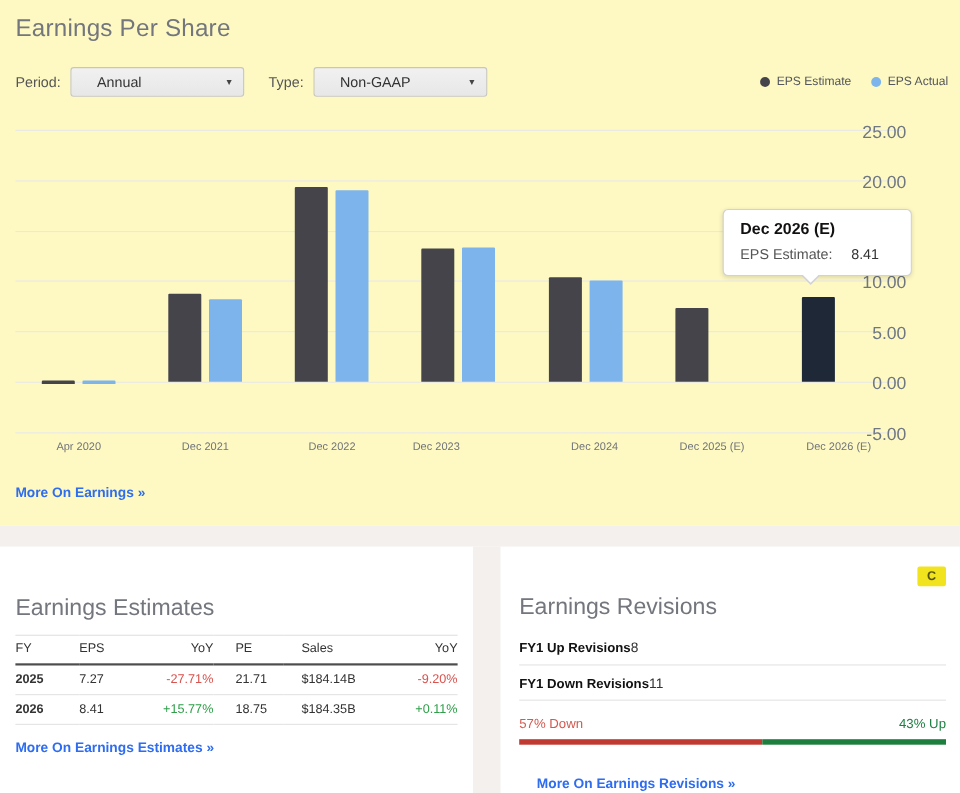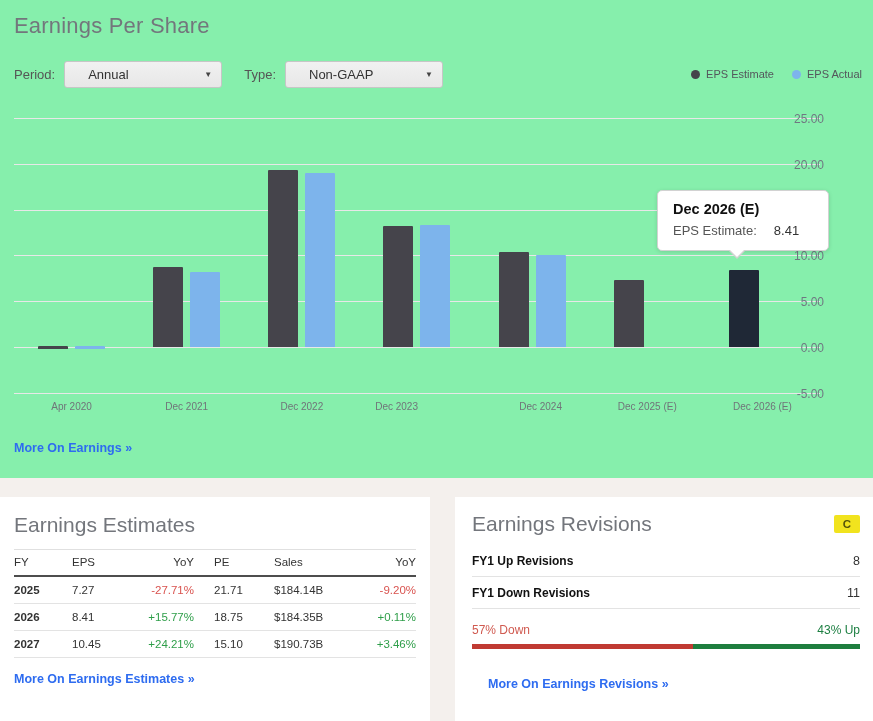--- a/index.html
+++ b/index.html
@@ -5,21 +5,21 @@
   * { box-sizing: border-box; }
   html,body { margin:0; padding:0; }
   body {
     width: 873px; height: 721px;
     background: #ffffff;
     font-family: "Liberation Sans", sans-serif;
     position: relative;
     overflow: hidden;
   }
   
-  .top { position: relative; height: 478px; background: #86efac; }
+  .top { position: relative; height: 478px; background: #fef9c3; }
   .page-title {
     position: absolute; left: 14px; top: 13px;
     font-size: 22px; font-weight: 400; color: #73767c; letter-spacing: .2px;
   }
   .controls {
     position: absolute; left: 14px; top: 60px; right: 11px; height: 28px;
     display: flex; align-items: center;
   }
   .ctl-label { font-size: 13px; color: #555; margin-right: 9px; }
   .select {
@@ -31,21 +31,21 @@
     cursor: pointer;
   }
   .select .arrow { font-size: 8px; color: #444; }
   .sel-gap { width: 22px; }
   .legend { margin-left: auto; display: flex; align-items: center; gap: 18px; font-size: 11px; color: #54575c; }
   .legend-item { display: flex; align-items: center; cursor: pointer; }
   .dot { width: 9px; height: 9px; border-radius: 50%; margin-right: 6px; }
   
   .chart { position: absolute; left: 0; top: 101px; width: 873px; height: 320px; }
   .gridline { position: absolute; left: 14px; width: 806px; height: 1px; background: #e8e8e8; }
-  .ylabel { position: absolute; left: 780px; width: 44px; text-align: right; font-size: 12px; color: #6f7781; }
+  .ylabel { position: absolute; left: 780px; width: 44px; text-align: right; font-size: 16px; color: #6f7781; }
   .xlabel { position: absolute; top: 300px; text-align: center; font-size: 10px; color: #707479; }
   .bar { position: absolute; width: 30px; border-radius: 1px 1px 0 0; }
   .tooltip {
     position: absolute; left: 657px; top: 89px; width: 172px;
     background: #fff; border: 1px solid #d2d2d2; border-radius: 5px;
     box-shadow: 0 1px 4px rgba(0,0,0,.13);
     padding: 10px 14px 12px 15px; z-index: 6;
   }
   .tooltip:before {
     content:""; position: absolute; left: 70px; bottom: -9px;
@@ -62,21 +62,21 @@
     font-size: 12.5px; font-weight: bold; color: #2e6cf0;
     text-decoration: none; cursor: pointer; display: inline-block;
   }
   .top .more-link { position: absolute; left: 14px; top: 441px; }
   
   .band { height: 19px; background: #f4f0ed; }
   .bottom { display: flex; height: 224px; background: #f4f0ed; }
   .card-left { width: 430px; background: #fff; padding: 16px 14px 0 14px; }
   .card-gap { width: 25px; }
   .card-right { flex: 1; background: #fff; padding: 15px 13px 0 17px; }
-  .panel-title { font-size: 21px; font-weight: 400; color: #73767c; }
+  .panel-title { font-size: 21px; font-weight: 400; color: #73767c; margin-top: 28px; }
   
   table.est { width: 402px; border-collapse: collapse; margin-top: 12px; font-size: 11.5px; }
   table.est th {
     border-top: 1px solid #e0e0e0; border-bottom: 2px solid #4d4d4d;
     padding: 6px 0 7px; color: #333; font-weight: normal; text-align: left;
   }
   table.est td { padding: 7px 0; border-bottom: 1px solid #e3e3e3; color: #333; }
   .c-fy { width: 58px; }
   .c-eps { width: 58px; }
   .c-yoy { width: 64px; text-align: right !important; }
@@ -86,21 +86,21 @@
   td.fy { font-weight: bold; color: #111; }
   .card-left .more-link { margin-top: 14px; }
   
   .title-row { display: flex; justify-content: space-between; align-items: flex-start; }
   .badge {
     background: #f1e31e; color: #56540a; font-weight: bold; font-size: 11.5px;
     padding: 3px 9px; border-radius: 2px; margin-top: 3px; cursor: pointer;
   }
   .rev-rows { margin-top: 9px; }
   .rev-row {
-    display: flex; justify-content: space-between; align-items: center;
+    display: flex; justify-content: flex-start; align-items: center;
     height: 32px; border-bottom: 1px solid #e3e3e3; font-size: 12px;
   }
   .rev-label { font-weight: bold; color: #111; }
   .rev-value { color: #333; font-size: 12.5px; }
   .pct-row { margin-top: 14px; display: flex; justify-content: space-between; font-size: 12px; }
   .pct-down { color: #d05a50; }
   .pct-up { color: #1d7f42; }
   .ratio-bar { margin-top: 7px; height: 5px; display: flex; width: 100%; }
   .bar-down { background: #c03a32; height: 5px; }
   .bar-up { background: #1e7e3e; height: 5px; flex: 1; }
@@ -205,28 +205,20 @@
           <td class="c-yoy2" style="color: rgb(217, 83, 79);">-9.20%</td>
         </tr>
         <tr>
           <td class="fy c-fy">2026</td>
           <td class="c-eps">8.41</td>
           <td class="c-yoy" style="color: rgb(46, 158, 73);">+15.77%</td>
           <td class="c-pe">18.75</td>
           <td class="c-sales">$184.35B</td>
           <td class="c-yoy2" style="color: rgb(46, 158, 73);">+0.11%</td>
         </tr>
-        <tr>
-          <td class="fy c-fy">2027</td>
-          <td class="c-eps">10.45</td>
-          <td class="c-yoy" style="color: rgb(46, 158, 73);">+24.21%</td>
-          <td class="c-pe">15.10</td>
-          <td class="c-sales">$190.73B</td>
-          <td class="c-yoy2" style="color: rgb(46, 158, 73);">+3.46%</td>
-        </tr>
       </tbody>
     </table>
     <a class="more-link">More On Earnings Estimates »</a>
   </div>
 
   <div class="card-gap"></div>
 
   <div class="card-right">
     <div class="title-row">
       <div class="panel-title">Earnings Revisions</div>

